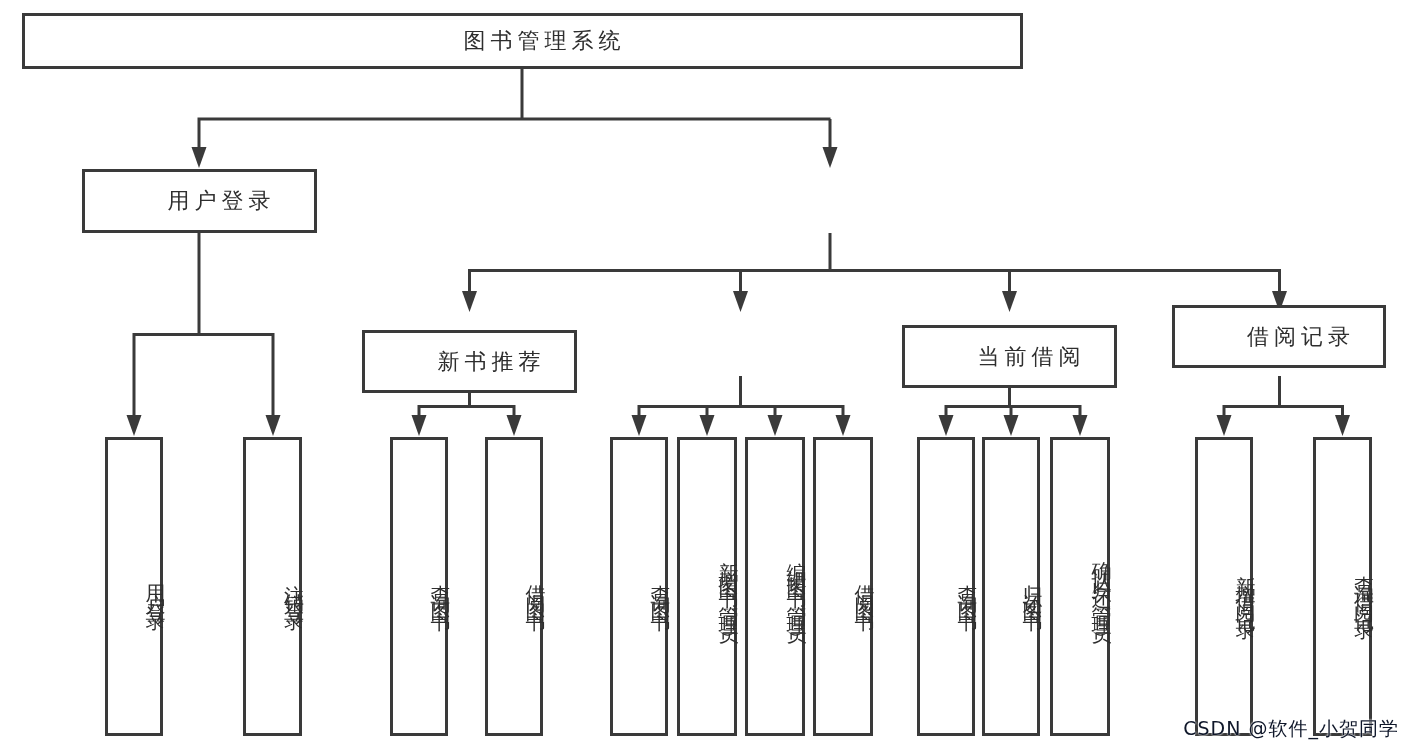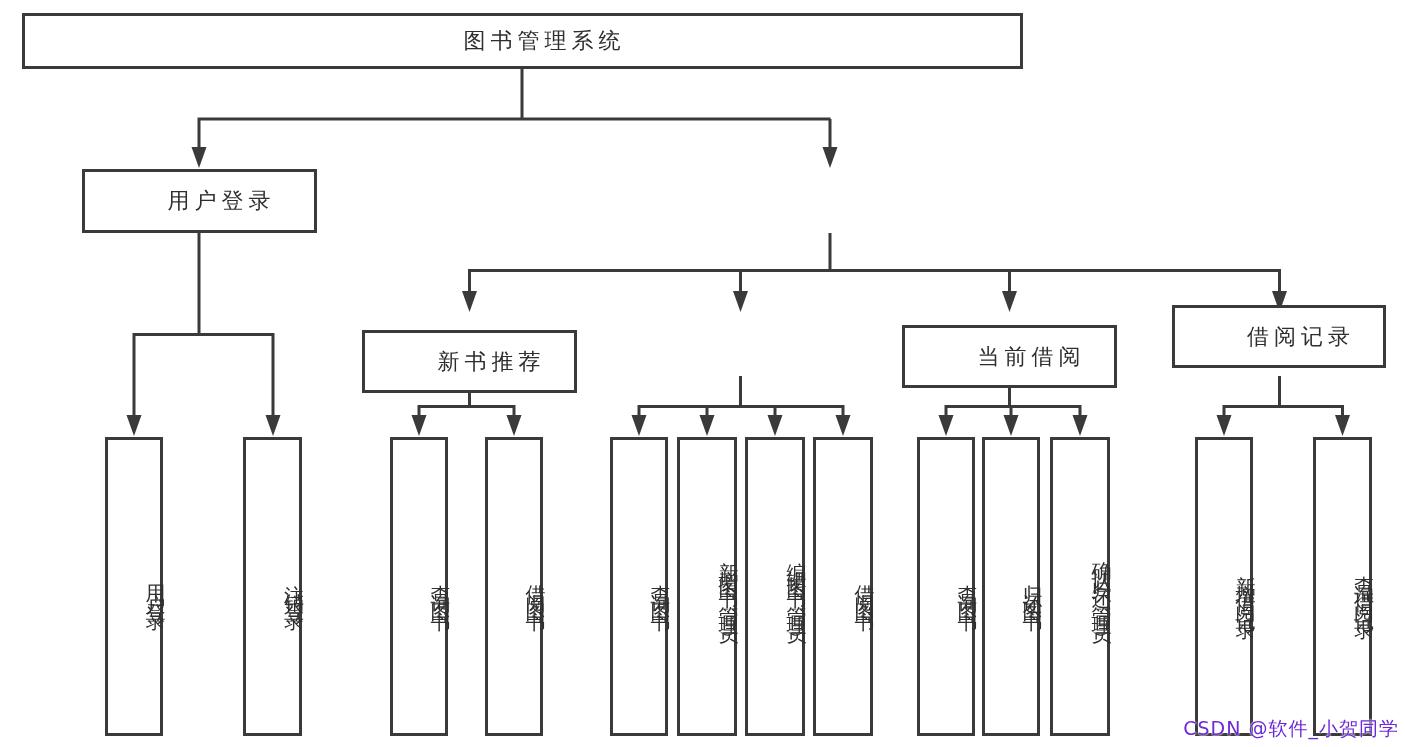--- a/index.html
+++ b/index.html
@@ -47,21 +47,21 @@
     text-orientation: mixed;
     letter-spacing: 9px;
     line-height: 1;
     white-space: nowrap;
   }
   #watermark {
     position: absolute;
     right: 6px;
     bottom: 5px;
     font-size: 19px;
-    color: #6d28d9;
+    color: #0f172a;
     letter-spacing: 1px;
     text-shadow: 0 0 2px #ffffff, 0 0 2px #ffffff;
     white-space: nowrap;
   }
 </style>
 </head>
 <body>
 
 <div id="stage">
 

